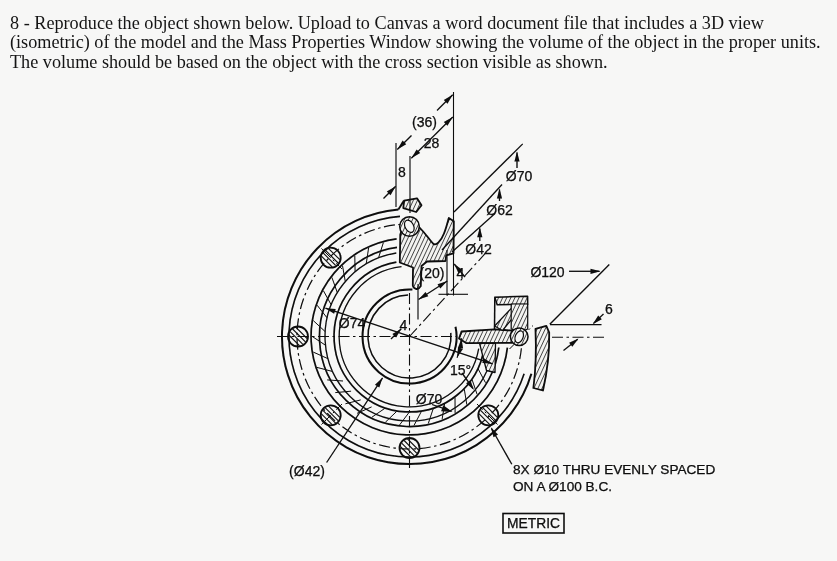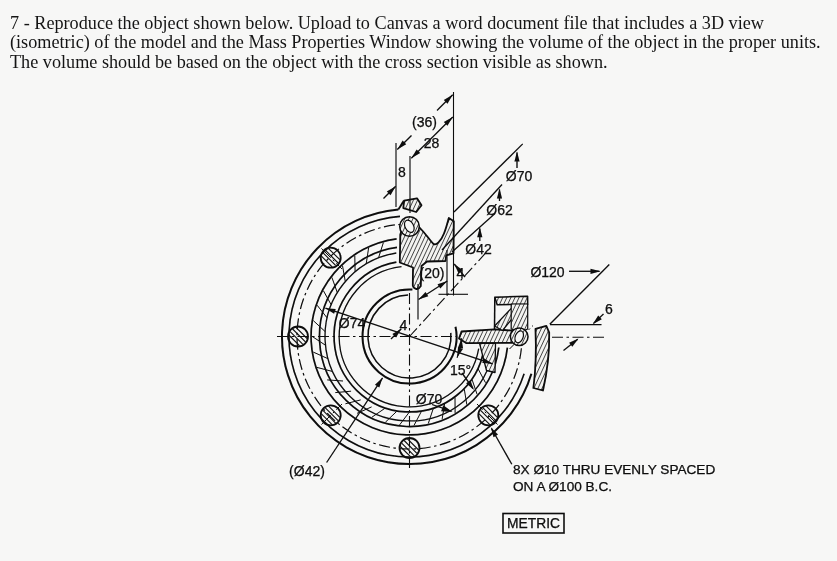--- a/index.html
+++ b/index.html
@@ -5,21 +5,21 @@
   html,body { margin:0; padding:0; }
   body { width:837px; height:561px; background:#f7f7f6; overflow:hidden; }
   .hdr {
     position:absolute; left:10px; top:13.5px; width:822px;
     font-family:"Liberation Serif", serif; font-size:18.2px; line-height:19.6px;
     color:#151515;
   }
 </style>
 </head>
 <body>
-<div class="hdr">7 - Reproduce the object shown below. Upload to Canvas a word document file that includes a 3D view (isometric) of the model and the Mass Properties Window showing the volume of the object in the proper units. The volume should be based on the object with the cross section visible as shown.</div>
+<div class="hdr">8 - Reproduce the object shown below. Upload to Canvas a word document file that includes a 3D view (isometric) of the model and the Mass Properties Window showing the volume of the object in the proper units. The volume should be based on the object with the cross section visible as shown.</div>
 <svg width="837" height="561" viewBox="0 0 837 561" style="position:absolute;left:0;top:0">
 <defs>
 <filter id="soft" x="-2%" y="-2%" width="104%" height="104%">
         <feGaussianBlur stdDeviation="0.32"></feGaussianBlur>
       </filter>
 <pattern id="hh" width="3.7" height="3.7" patternUnits="userSpaceOnUse" patternTransform="rotate(25)">
   <rect width="3.7" height="3.7" fill="#f3f3f1"></rect>
   <line x1="0" y1="0" x2="0" y2="3.7" stroke="#151515" stroke-width="1.45"></line>
 </pattern>
 </defs>

